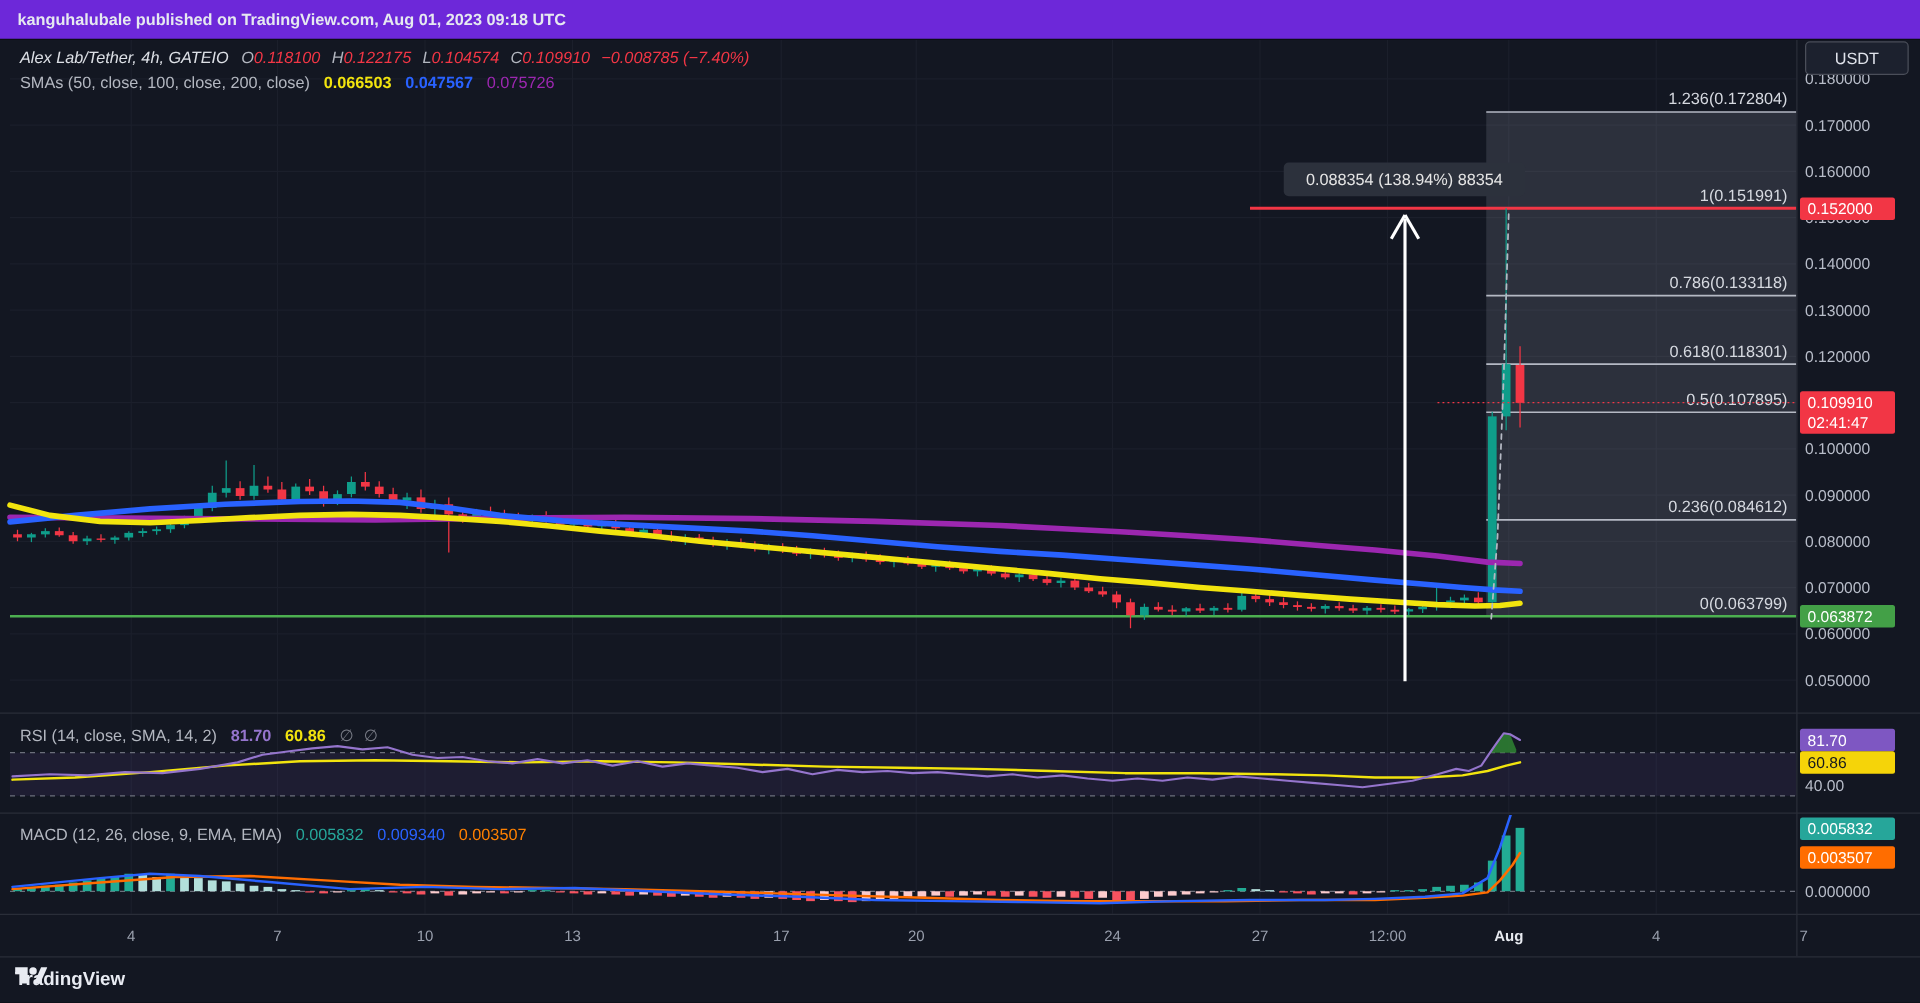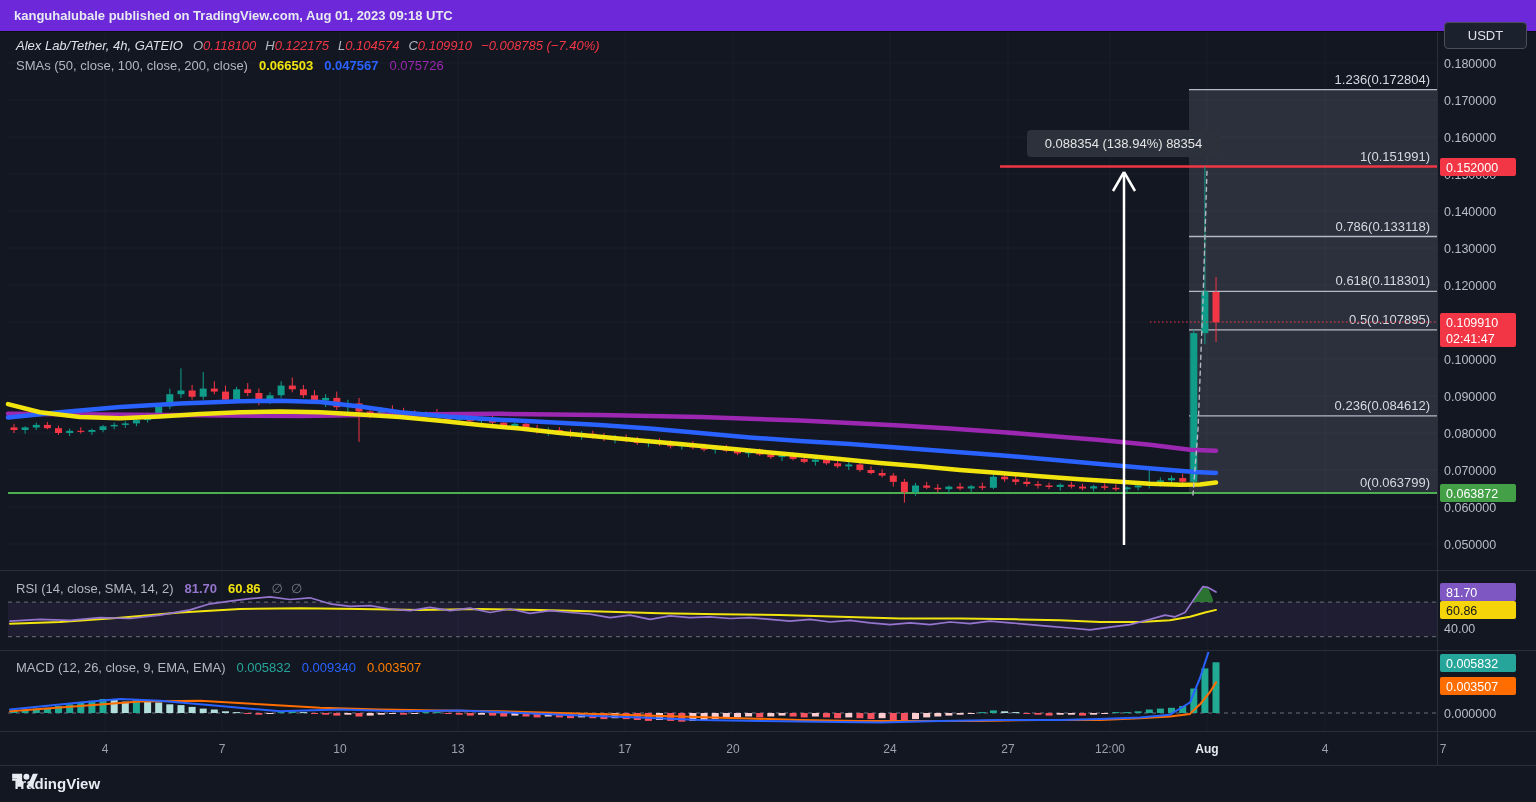--- a/index.html
+++ b/index.html
@@ -13,21 +13,21 @@
   .lg{position:absolute;display:flex;align-items:center;font-size:13px;z-index:3;white-space:nowrap;}
   .lg .sym{color:#dde0e6;margin-right:10px;}
   .lg .lbl{color:#b3b7c0;}
   .lg .grp{margin-right:9px;}
   .red{color:#f23645;} .yel{color:#f2e40e;} .blu{color:#2962ff;} .pur{color:#9c27b0;}
   .rsi-v{color:#9575cd;} .rsi-m{color:#f2e40e;} .mut{color:#787b86;}
   .teal{color:#26a69a;} .org{color:#ff8000;}
   .lg .v{margin-right:11px;font-weight:bold;}
   .tooltip{position:absolute;left:1027px;top:130px;width:193px;height:27px;background:#2c313c;
            border-radius:4px;text-align:center;line-height:27px;font-size:13px;color:#e5e5e5;z-index:4;}
-  .usdt{position:absolute;left:1444px;top:22px;width:81px;height:25px;background:#1c212e;
+  .usdt{position:absolute;left:1444px;top:33px;width:81px;height:25px;background:#1c212e;
         border:1px solid #4a4e59;border-radius:4px;color:#dfe2ea;font-size:13px;text-align:center;
         line-height:25px;z-index:4;}
   .tvlogo{position:absolute;left:12px;top:771px;height:24px;display:flex;align-items:center;gap:7px;z-index:4;}
   .tvlogo .txt{color:#e8ebf2;font-size:15px;font-weight:bold;}
 </style>
 </head>
 <body>
 
 <div id="app">
 

